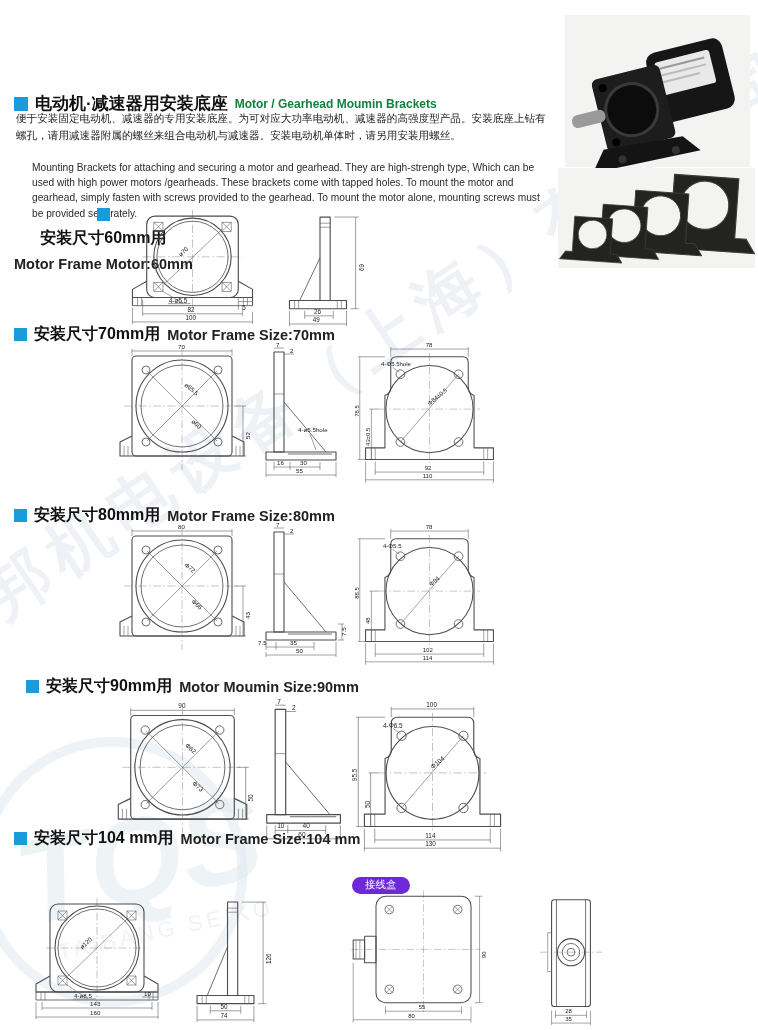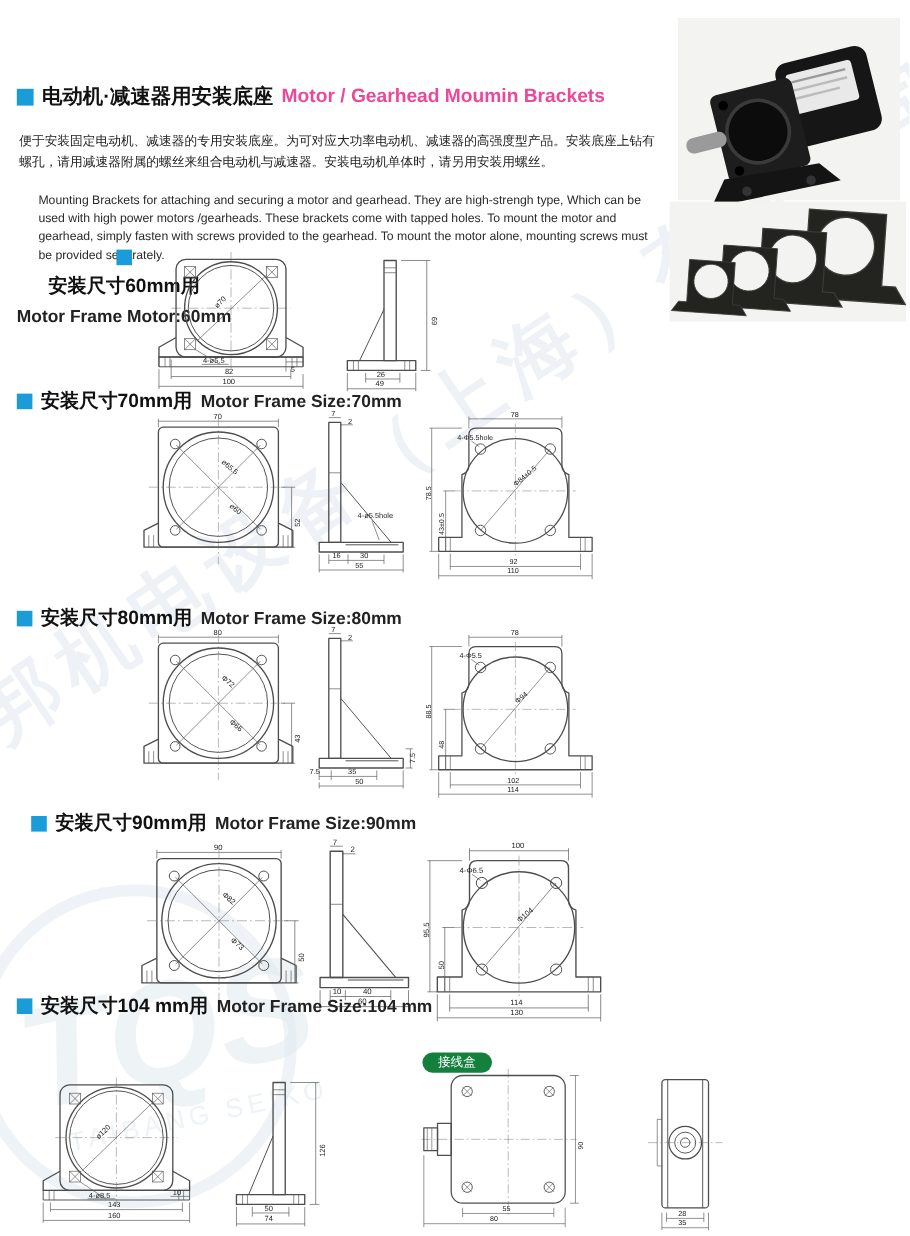--- a/index.html
+++ b/index.html
@@ -8,33 +8,33 @@
   
   .wm-text{position:absolute;left:-70px;top:600px;width:1100px;font-size:64px;font-weight:bold;
            letter-spacing:10px;color:rgba(168,192,210,0.20);transform:rotate(-34deg);
            transform-origin:left center;white-space:nowrap;pointer-events:none;}
   .wm-logo{position:absolute;left:-40px;top:690px;width:320px;height:340px;opacity:.35;pointer-events:none;}
   
   .hdr{position:absolute;left:14px;top:26px;border-left:5px solid #1a9cd8;padding-left:9px;}
   .hdr .cn{font-size:19px;font-weight:bold;color:#e60012;line-height:1.1;}
   .hdr .en{font-size:15px;font-weight:bold;color:#1a9cd8;line-height:1.25;}
   
-  .intro-h{position:absolute;left:14px;top:69px;display:flex;align-items:center;gap:7px;}
+  .intro-h{position:absolute;left:14px;top:92px;display:flex;align-items:center;gap:7px;}
   .sq{width:14px;height:14px;background:#1a9cd8;flex:0 0 auto;}
   .intro-h .cn{font-size:17px;font-weight:bold;color:#111;}
-  .intro-h .en{font-size:16px;font-weight:bold;color:#ec4899;}
+  .intro-h .en{font-size:12px;font-weight:bold;color:#15803d;}
   .body-txt{position:absolute;left:16px;top:110px;width:540px;}
   .body-txt .cn{font-size:10.6px;line-height:1.6;color:#1c1c1c;margin:0 0 2px 0;}
   .body-txt .en{font-size:10.2px;line-height:1.5;color:#2a2a2a;margin:16px;}
   
   .sec{position:absolute;left:14px;display:flex;align-items:center;gap:7px;}
   .sec .sq{width:13px;height:13px;}
   .sec .cn{font-size:16px;font-weight:bold;color:#111;}
   .sec .en{font-size:14.5px;font-weight:bold;color:#222;}
-  .pill{position:absolute;left:352px;top:877px;background:#15803d;color:#fff;font-size:10.5px;
+  .pill{position:absolute;left:352px;top:877px;background:#6d28d9;color:#fff;font-size:10.5px;
         padding:1px 13px 2px;border-radius:9px;}
   
   svg{position:absolute;overflow:visible;}
   .o{fill:none;stroke:#4d4d4d;stroke-width:1.1;stroke-linejoin:round;}
   .o2{fill:none;stroke:#4d4d4d;stroke-width:0.8;stroke-linejoin:round;}
   .t{fill:none;stroke:#555;stroke-width:0.55;}
   .cl{fill:none;stroke:#8a8a8a;stroke-width:0.5;stroke-dasharray:8 2.5 1.5 2.5;}
   .dm{font-family:"Liberation Sans",sans-serif;font-size:6.2px;fill:#222;}
   .photo-bg{fill:#f3f3f1;}
 </style>
@@ -456,21 +456,21 @@
         <line x1="14" y1="126" x2="14" y2="148"></line>
         <line x1="146" y1="126" x2="146" y2="148"></line>
         <line x1="14" y1="145" x2="146" y2="145"></line>
       </g>
     <text class="dm" x="73" y="143">114</text>
   </svg>
 
   <div class="sec" style="top:676px;padding-left:12px;">
     <span class="sq"></span>
     <span class="cn">安装尺寸90mm用</span>
-    <span class="en">Motor Frame Size:90mm</span>
+    <span class="en">Motor Moumin Size:90mm</span>
   </div>
 
   <svg style="left:110px;top:698px;" width="145" height="150" viewBox="0 0 140 135">
     <g class="t">
         <line x1="20" y1="12" x2="20" y2="5"></line>
         <line x1="120" y1="12" x2="120" y2="5"></line>
         <line x1="20" y1="7" x2="120" y2="7"></line>
       </g>
     <text class="dm" x="66" y="5">90</text>
     <rect class="o" x="20" y="12" width="100" height="100" rx="4"></rect>

